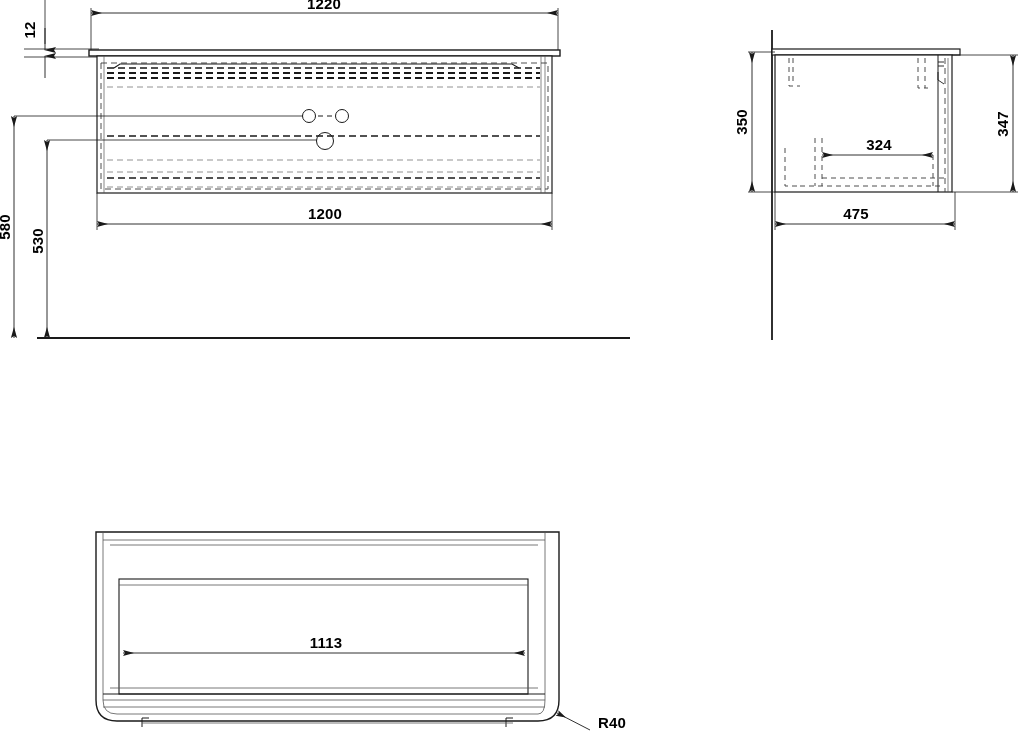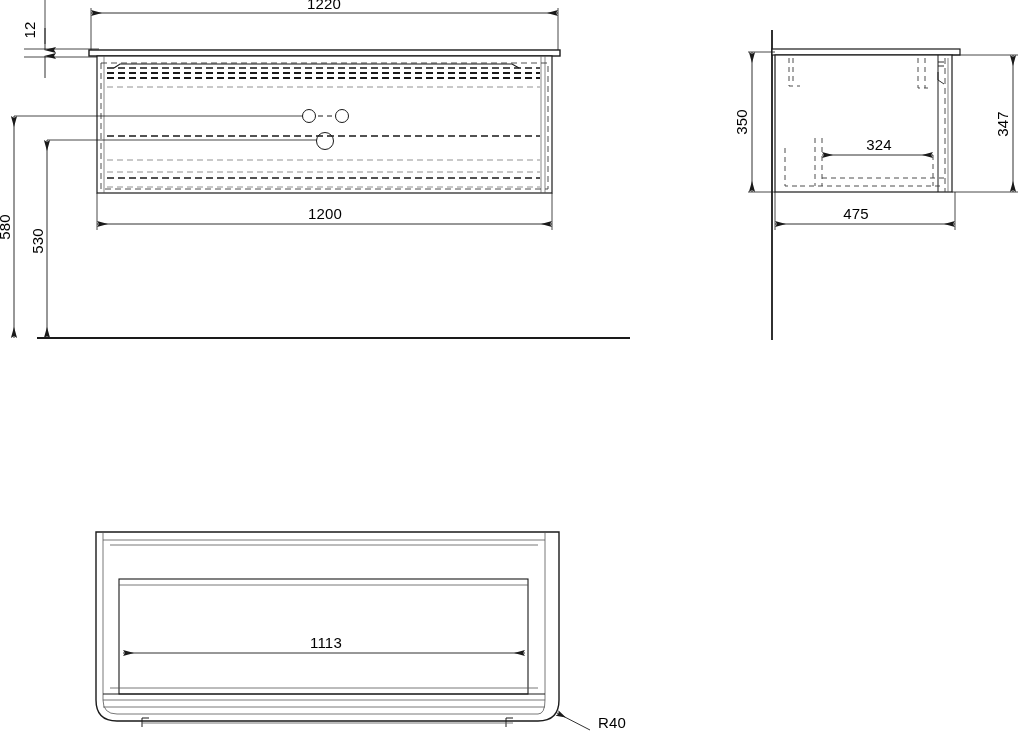--- a/index.html
+++ b/index.html
@@ -14,20 +14,21 @@
     font-family: "Liberation Sans", sans-serif;
     overflow: hidden;
     position: relative;
   }
   #drawing-root {
     position: absolute;
     left: 0;
     top: 0;
     width: 1020px;
     height: 534px;
+    font-weight: bold;
   }
   svg {
     display: block;
   }
   .dim-text {
     font-family: "Liberation Sans", sans-serif;
     font-size: 15px;
     fill: #000000;
     letter-spacing: 0.2px;
   }

